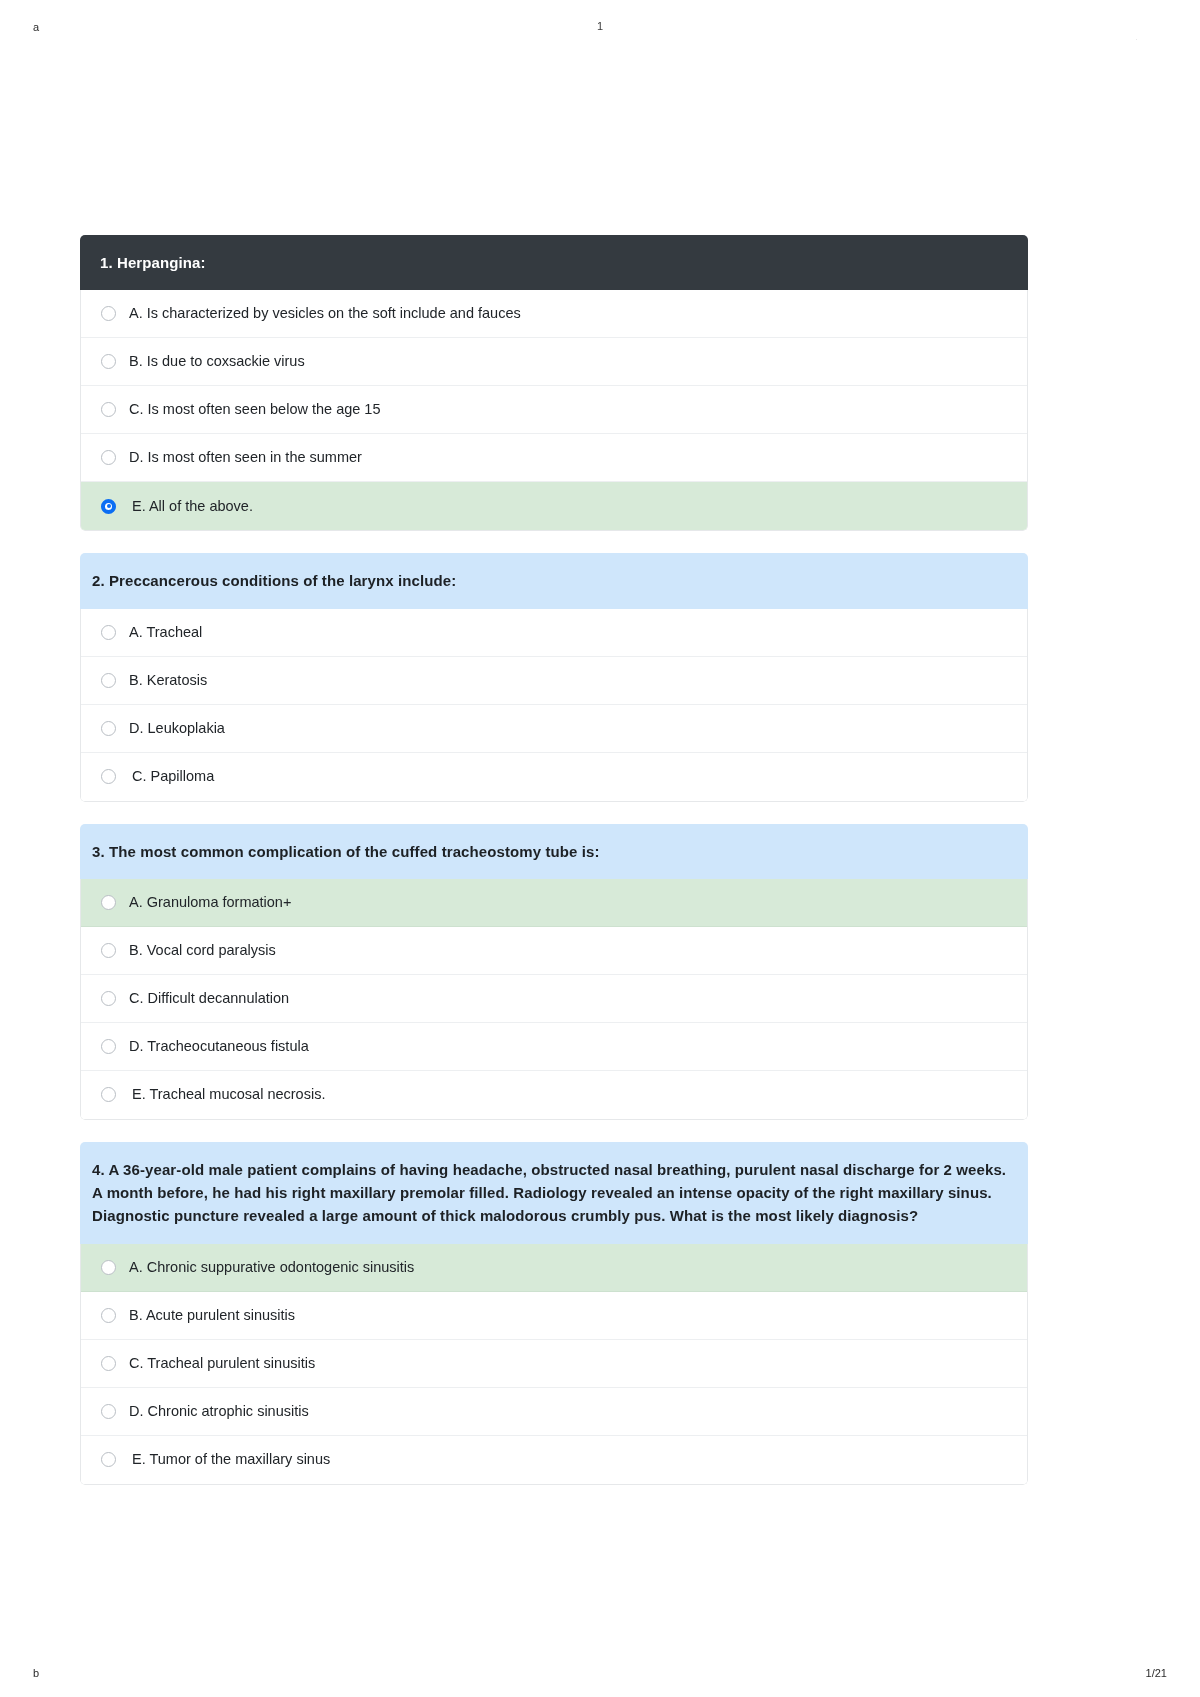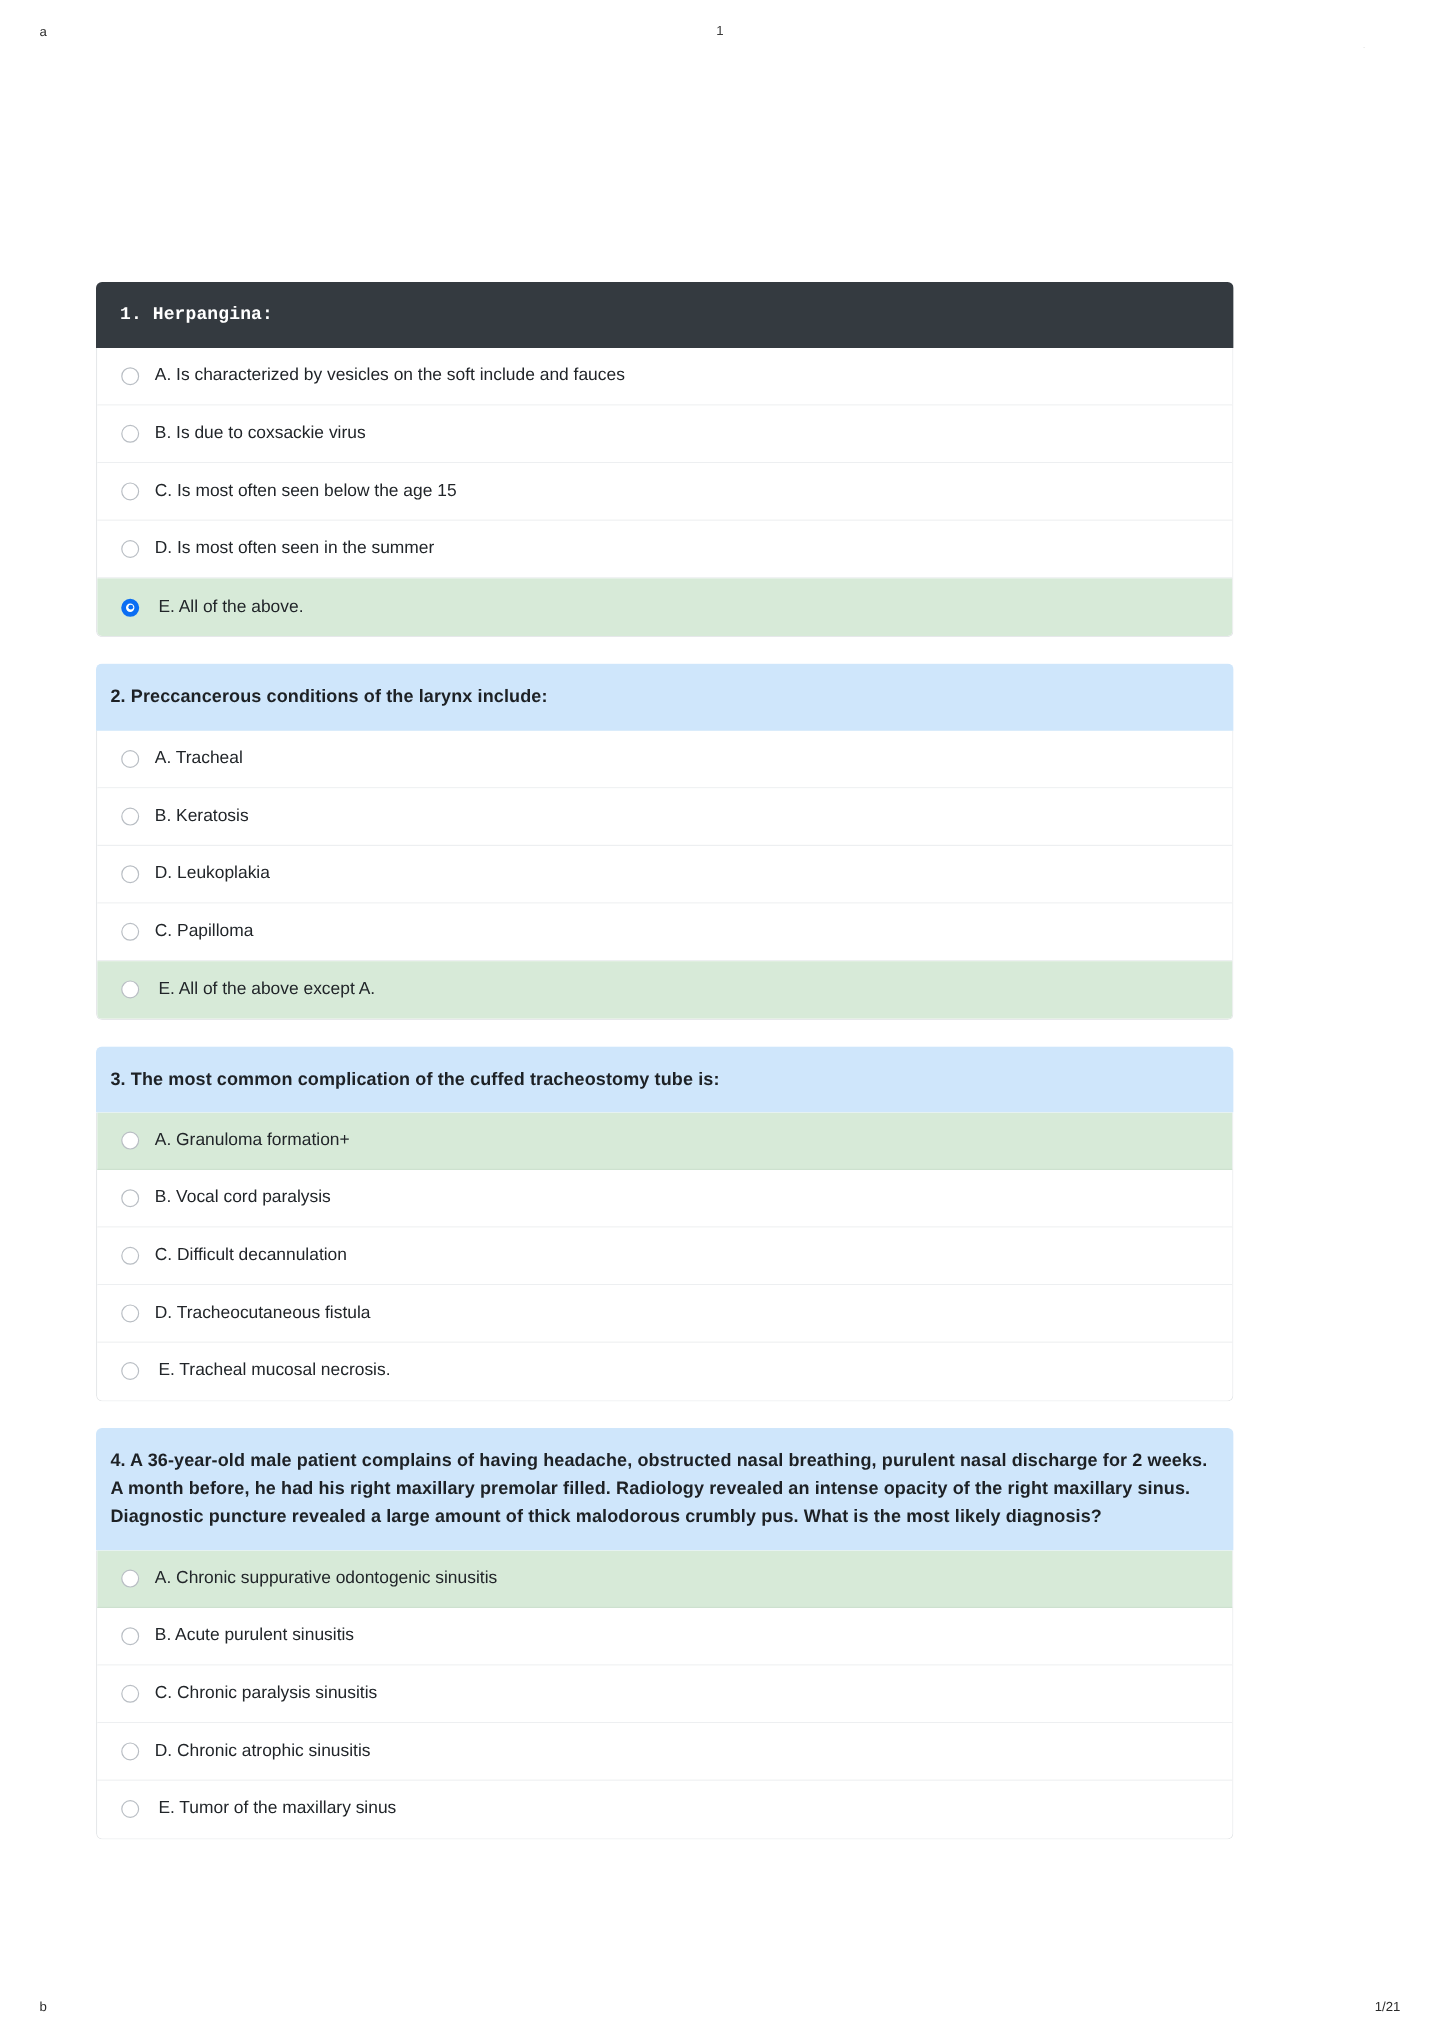--- a/index.html
+++ b/index.html
@@ -67,21 +67,20 @@
   .q-header {
     padding: 16px 20px;
     font-size: 15px;
     font-weight: bold;
     line-height: 1.55;
     letter-spacing: 0.1px;
   }
   .q-header.dark {
     background: #343a40;
     color: #ffffff;
-    font-family: Liberation Mono, monospace;
   }
   .q-header.light {
     background: #cfe6fb;
     color: #1d2125;
     padding-left: 12px;
   }
 
   .options {
     border: 1px solid #e6e8ea;
     border-top: none;
@@ -176,65 +175,61 @@
           <span class="option-label">B. Keratosis</span>
         </div>
         <div class="option-row">
           <span class="radio"></span>
           <span class="option-label">D. Leukoplakia</span>
         </div>
         <div class="option-row">
           <span class="radio"></span>
           <span class="option-label">C. Papilloma</span>
         </div>
+      </div>
+    </div>
+    <div class="question-card">
+      <div class="q-header light">3. The most common complication of the cuffed tracheostomy tube is:</div>
+      <div class="options">
         <div class="option-row correct">
           <span class="radio"></span>
-          <span class="option-label">E. All of the above except A.</span>
-        </div>
-      </div>
-    </div>
-    <div class="question-card">
-      <div class="q-header light">3. The most common complication of the cuffed tracheostomy tube is:</div>
+          <span class="option-label">A. Granuloma formation+</span>
+        </div>
+        <div class="option-row">
+          <span class="radio"></span>
+          <span class="option-label">B. Vocal cord paralysis</span>
+        </div>
+        <div class="option-row">
+          <span class="radio"></span>
+          <span class="option-label">C. Difficult decannulation</span>
+        </div>
+        <div class="option-row">
+          <span class="radio"></span>
+          <span class="option-label">D. Tracheocutaneous fistula</span>
+        </div>
+        <div class="option-row">
+          <span class="radio"></span>
+          <span class="option-label">E. Tracheal mucosal necrosis.</span>
+        </div>
+      </div>
+    </div>
+    <div class="question-card">
+      <div class="q-header light">4. A 36-year-old male patient complains of having headache, obstructed nasal breathing, purulent nasal discharge for 2 weeks. A month before, he had his right maxillary premolar filled. Radiology revealed an intense opacity of the right maxillary sinus. Diagnostic puncture revealed a large amount of thick malodorous crumbly pus. What is the most likely diagnosis?</div>
       <div class="options">
         <div class="option-row correct">
           <span class="radio"></span>
-          <span class="option-label">A. Granuloma formation+</span>
-        </div>
-        <div class="option-row">
-          <span class="radio"></span>
-          <span class="option-label">B. Vocal cord paralysis</span>
-        </div>
-        <div class="option-row">
-          <span class="radio"></span>
-          <span class="option-label">C. Difficult decannulation</span>
-        </div>
-        <div class="option-row">
-          <span class="radio"></span>
-          <span class="option-label">D. Tracheocutaneous fistula</span>
-        </div>
-        <div class="option-row">
-          <span class="radio"></span>
-          <span class="option-label">E. Tracheal mucosal necrosis.</span>
-        </div>
-      </div>
-    </div>
-    <div class="question-card">
-      <div class="q-header light">4. A 36-year-old male patient complains of having headache, obstructed nasal breathing, purulent nasal discharge for 2 weeks. A month before, he had his right maxillary premolar filled. Radiology revealed an intense opacity of the right maxillary sinus. Diagnostic puncture revealed a large amount of thick malodorous crumbly pus. What is the most likely diagnosis?</div>
-      <div class="options">
-        <div class="option-row correct">
-          <span class="radio"></span>
           <span class="option-label">A. Chronic suppurative odontogenic sinusitis</span>
         </div>
         <div class="option-row">
           <span class="radio"></span>
           <span class="option-label">B. Acute purulent sinusitis</span>
         </div>
         <div class="option-row">
           <span class="radio"></span>
-          <span class="option-label">C. Chronic paralysis sinusitis</span>
+          <span class="option-label">C. Tracheal purulent sinusitis</span>
         </div>
         <div class="option-row">
           <span class="radio"></span>
           <span class="option-label">D. Chronic atrophic sinusitis</span>
         </div>
         <div class="option-row">
           <span class="radio"></span>
           <span class="option-label">E. Tumor of the maxillary sinus</span>
         </div>
       </div>

